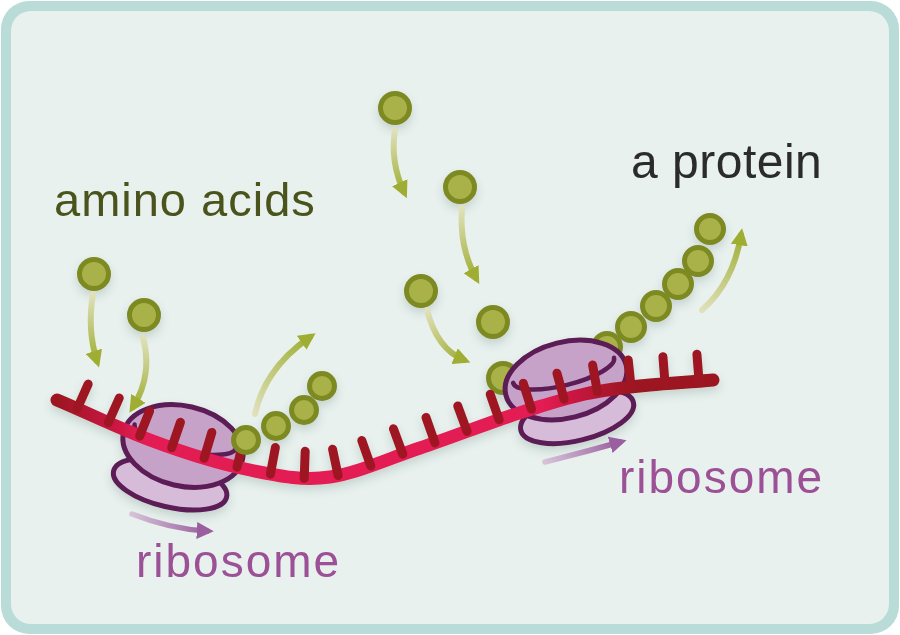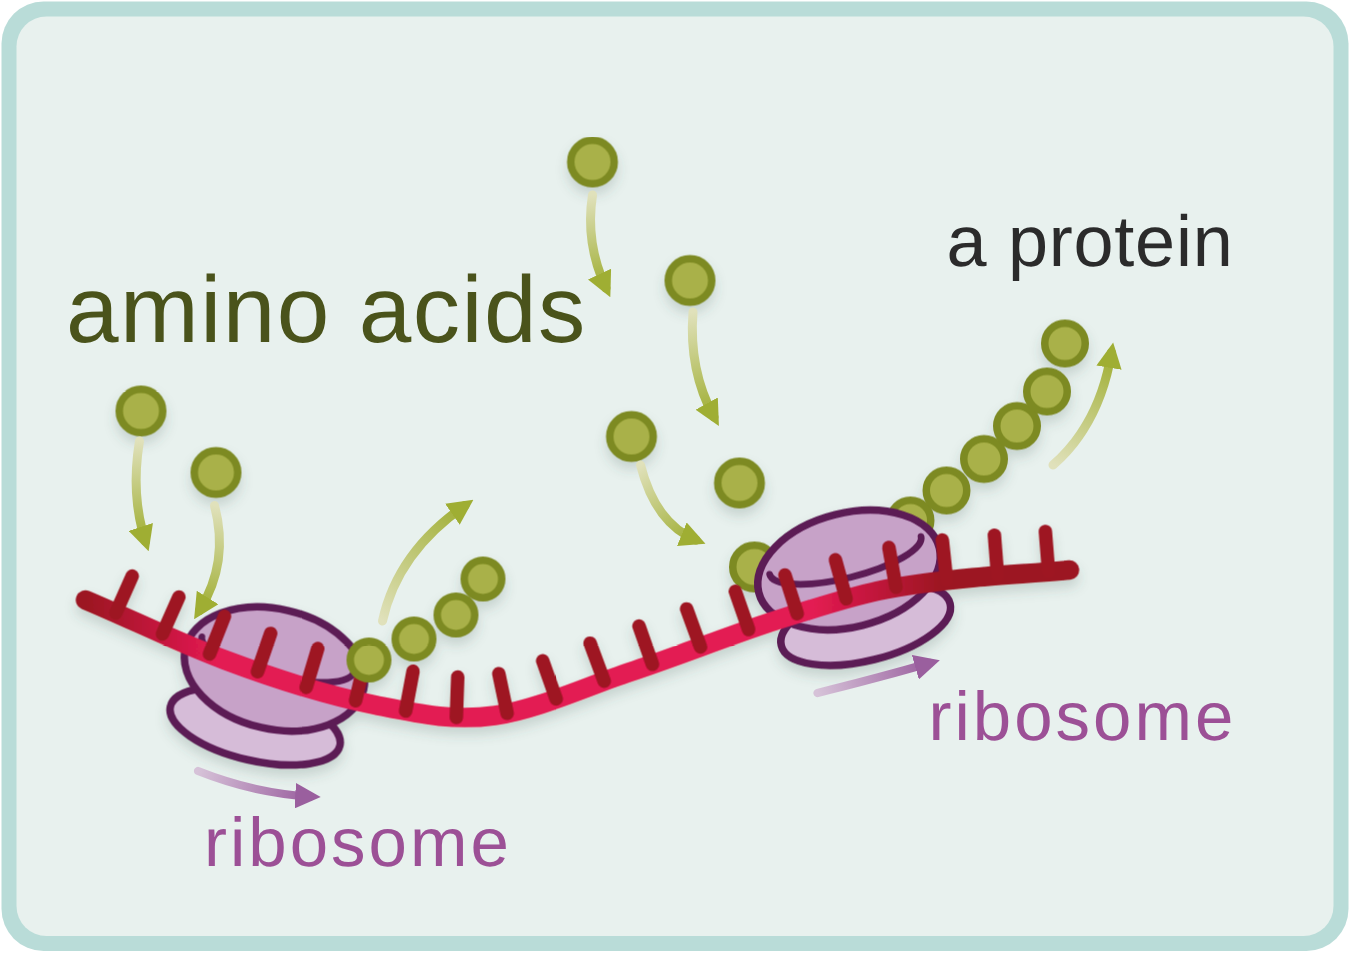--- a/index.html
+++ b/index.html
@@ -1,20 +1,20 @@
 <!DOCTYPE html>
 <html><head>
 <meta charset="utf-8">
 <style>
   html,body{margin:0;padding:0;background:#ffffff;}
   #stage{position:relative;width:900px;height:635px;overflow:hidden;
          font-family:"Liberation Sans", sans-serif;background:#ffffff;}
   #scene{position:absolute;left:0;top:0;}
   .lbl{position:absolute;white-space:nowrap;pointer-events:none;line-height:1;}
-  .lbl-amino   {left:44px;  top:176px; font-size:63px; letter-spacing:1px;  color:#4a531b;}
+  .lbl-amino   {left:54px;  top:176px; font-size:47px; letter-spacing:1px;  color:#4a531b;}
   .lbl-protein {left:631px; top:138px; font-size:48px; letter-spacing:0.5px;color:#2b2b2b;}
   .lbl-ribo-l  {left:136px; top:538px; font-size:46px; letter-spacing:2px;  color:#9c5096;}
   .lbl-ribo-r  {left:619px; top:454px; font-size:46px; letter-spacing:2px;  color:#9c5096;}
 </style>
 </head>
 <body>
 
 <div id="stage">
   <svg id="scene" width="900" height="635" viewBox="0 0 900 635">
       <defs>

